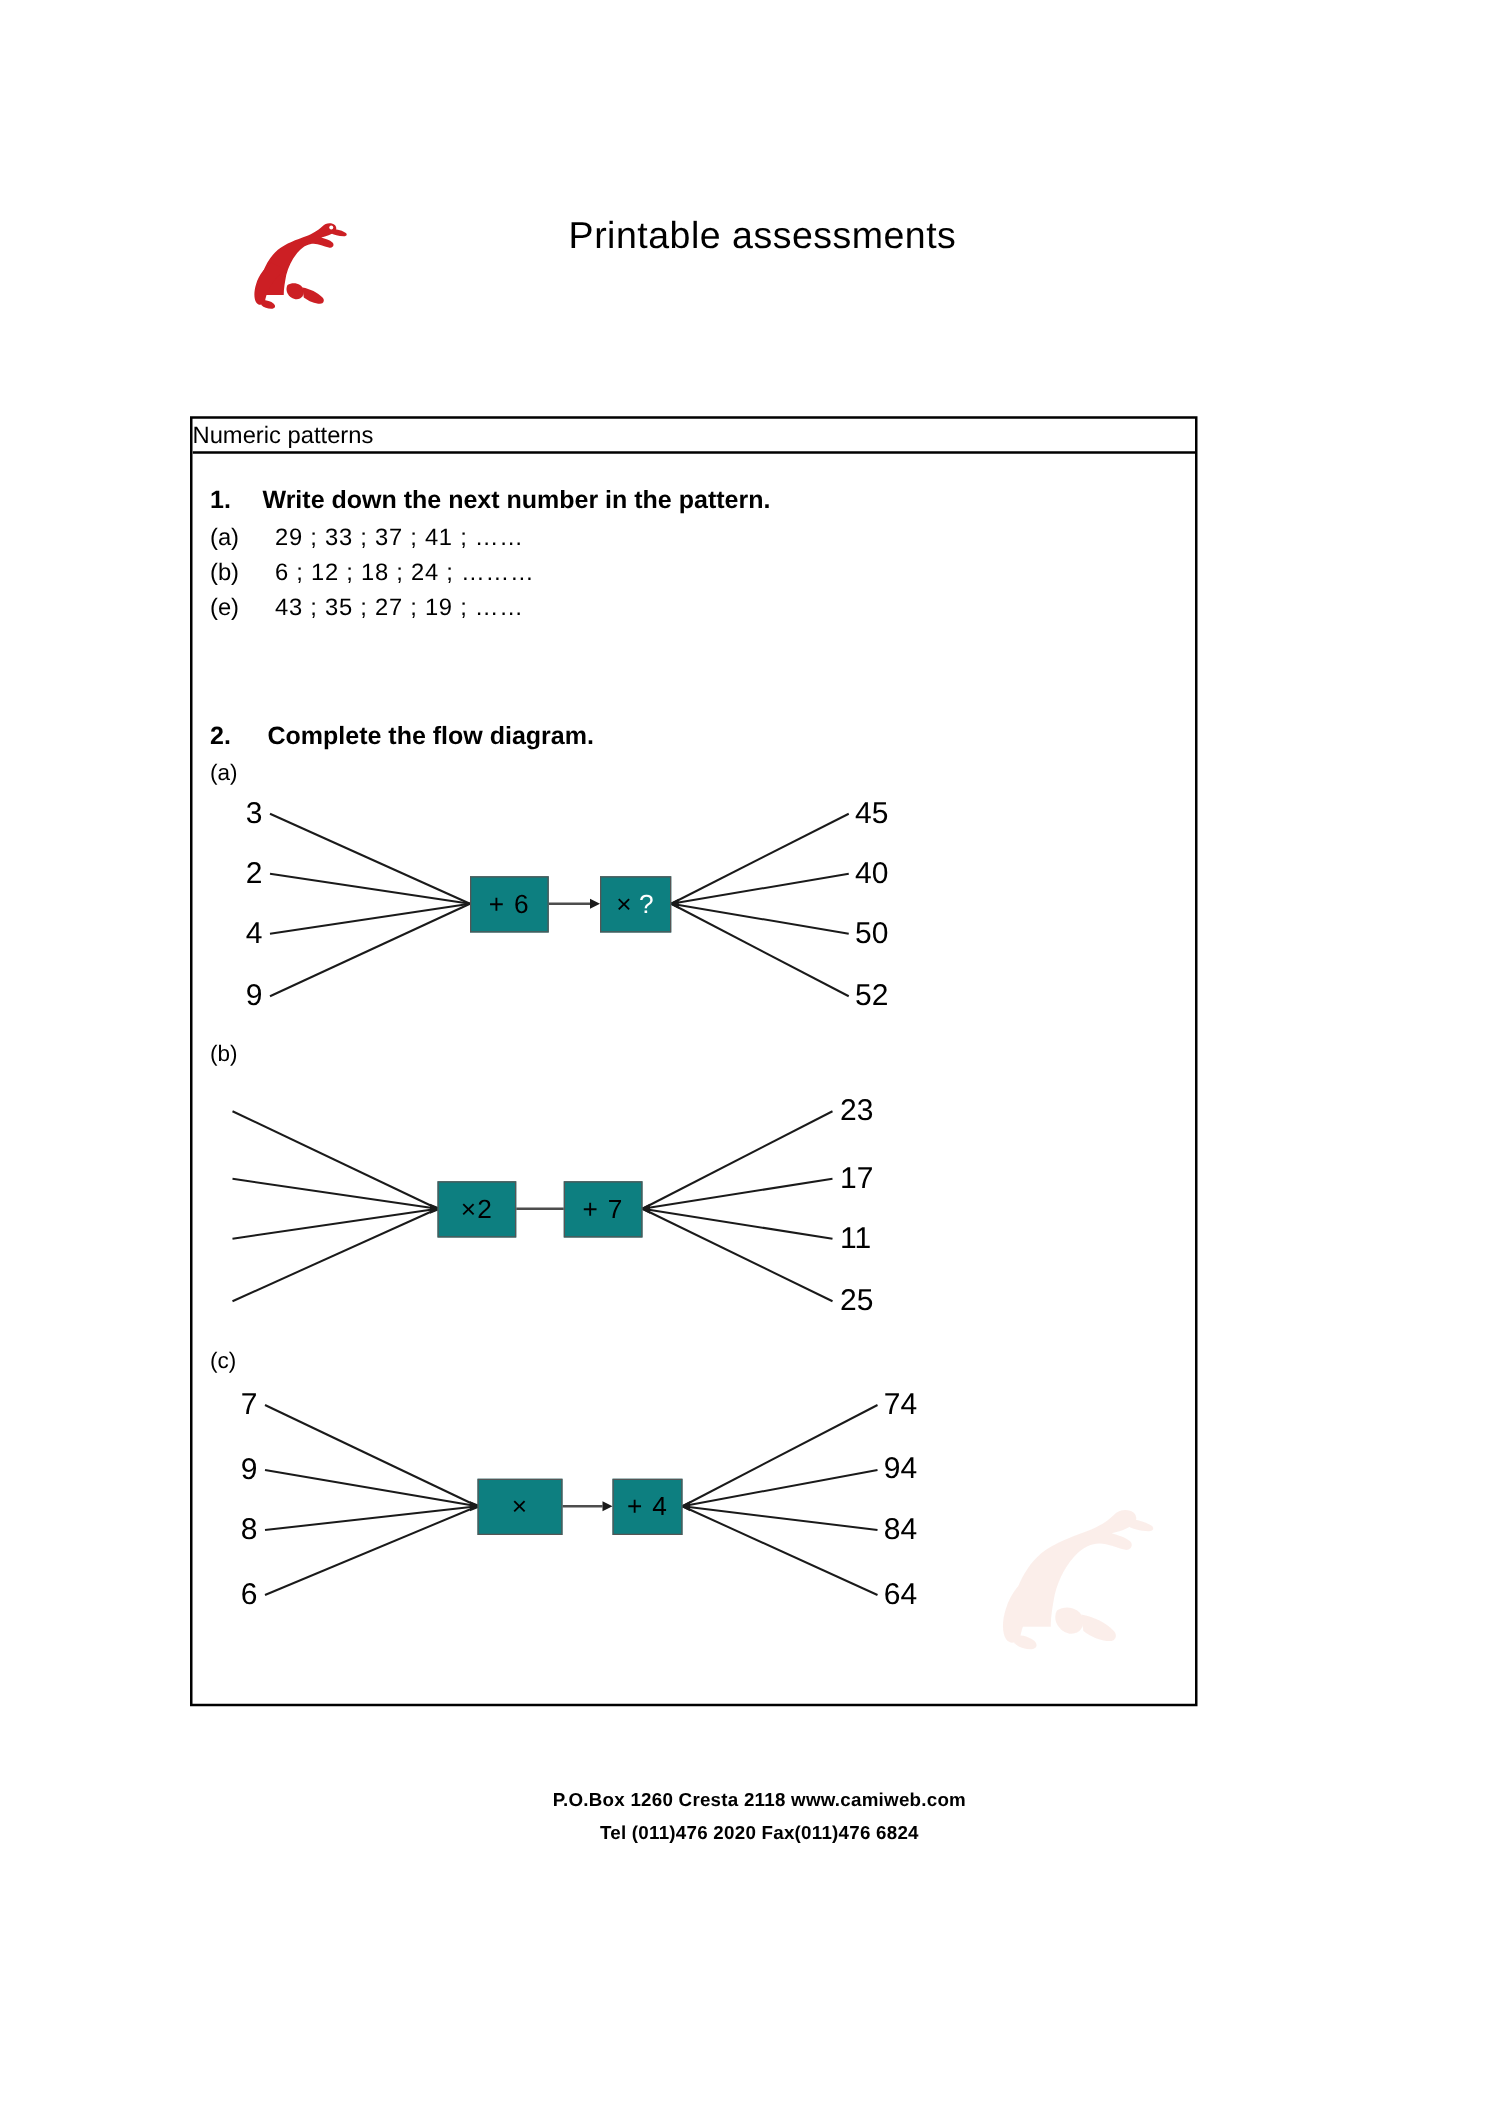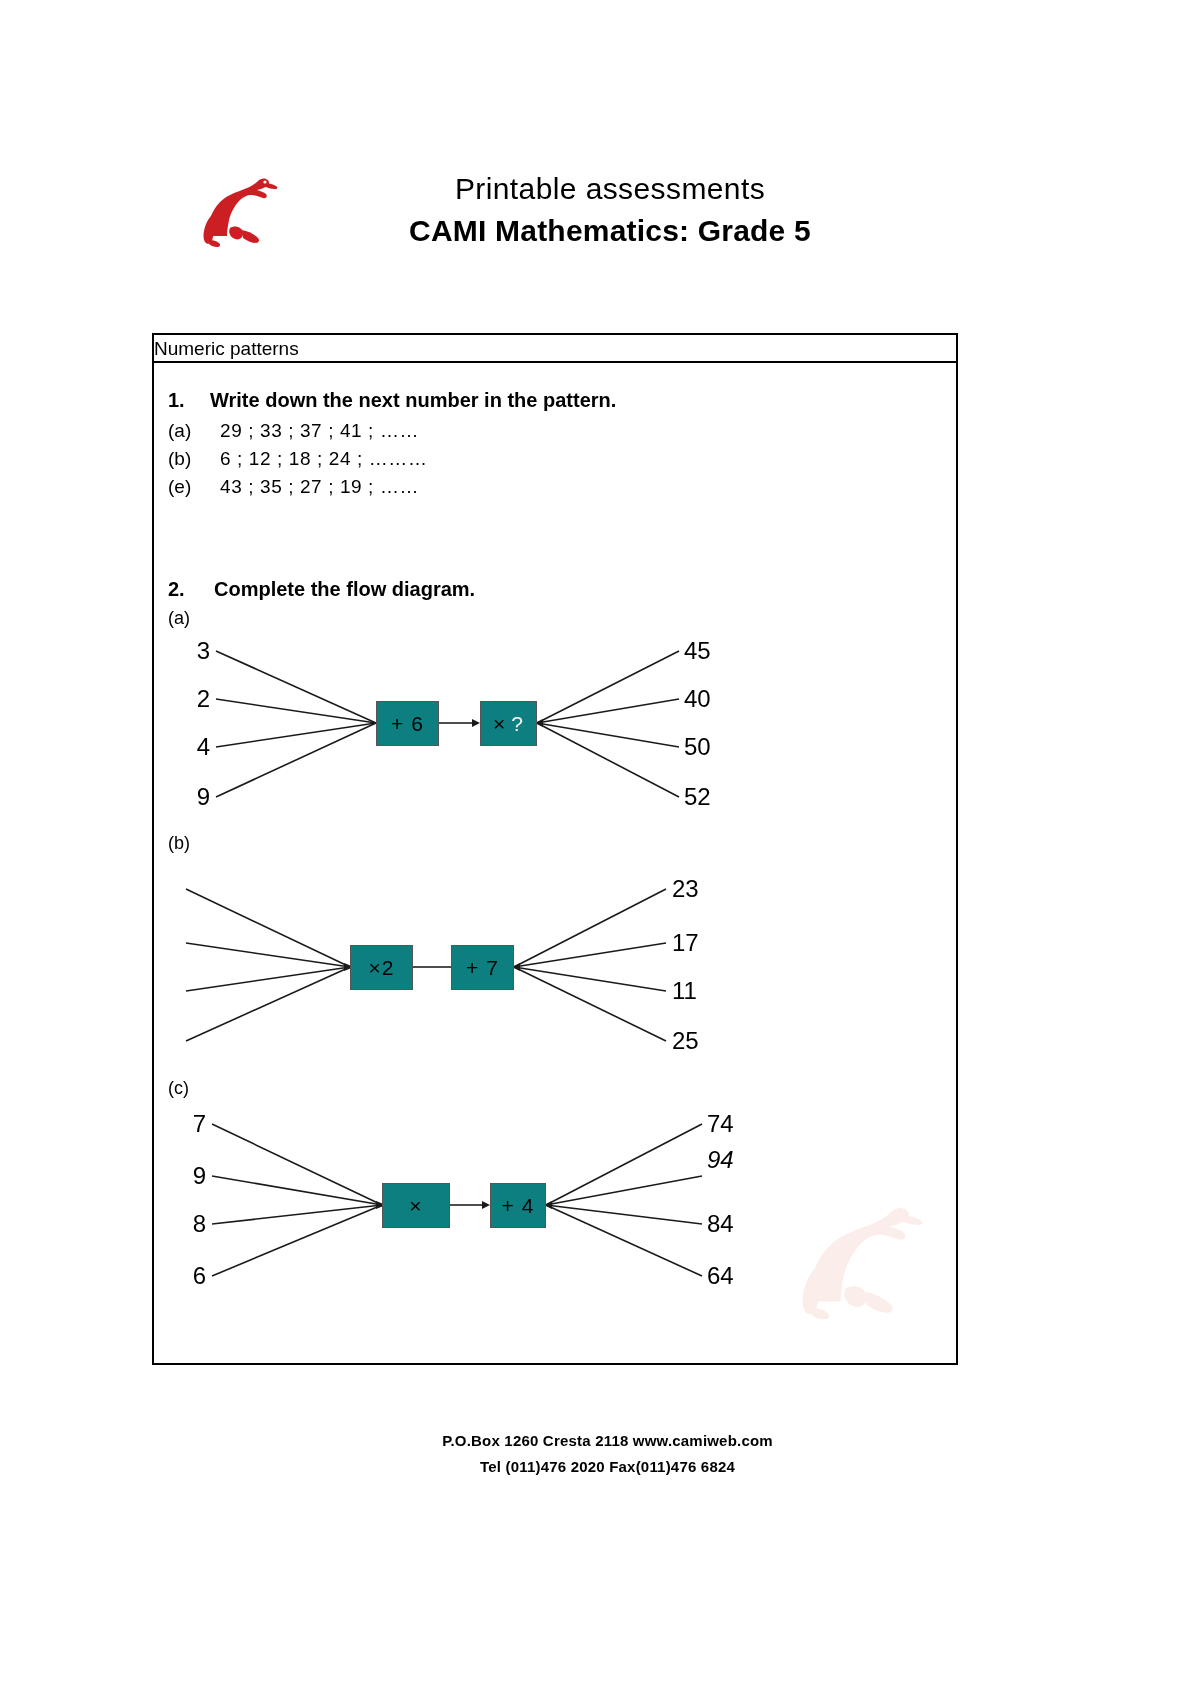--- a/index.html
+++ b/index.html
@@ -217,21 +217,20 @@
                  C44 74 42 70 44 66 Z"></path>
         <path d="M56 68 C62 69 68 72 72 76 C74 78 73 81 70 81 C66 81 61 79 57 76 Z"></path>
         <path d="M24 78 C27 78 31 79 33 81 C35 83 34 85 31 85 C28 85 25 84 23 82 Z"></path>
         <path d="M78 21 C82 21 87 22 90 24 C92 25 92 27 89 27 C85 27 81 26 78 24 Z"></path>
       </g>
       <circle cx="79" cy="20" r="1.6" fill="#ffffff"></circle>
     </svg>
   </div>
   <div id="header-titles">
     <div class="title-line1">Printable assessments</div>
-    <div class="title-line2">CAMI Mathematics: Grade 5</div>
   </div>
 </div>
 
 <div id="sheet">
 
   <div id="sheet-title-bar">
     <span class="bar-text">Numeric patterns</span>
   </div>
 
   <div id="q1">
@@ -351,21 +350,21 @@
 
     <div class="op-box" style="left:228px; top:83px; width:68px; height:45px;">
       <span>×</span>
         <span></span>
     </div>
     <div class="op-box" style="left:336px; top:83px; width:56px; height:45px;">
       <span>+</span>&nbsp;<span>4</span>
     </div>
 
     <div class="node-num out-num" style="left:553px; top:12px;  width:70px;">74</div>
-    <div class="node-num out-num" style="left:553px; top:48px;  width:70px;font-style:italic;">94</div>
+    <div class="node-num out-num" style="left:553px; top:63px;  width:70px;">94</div>
     <div class="node-num out-num" style="left:553px; top:112px; width:70px;">84</div>
     <div class="node-num out-num" style="left:553px; top:164px; width:70px;">64</div>
   </div>
 
   <div id="watermark">
     <svg viewBox="0 0 96 86" width="160" height="140">
       <g fill="#f3c9bd">
         <path d="M20 74 C22 60 26 48 34 40 C40 34 48 31 56 28 C62 26 68 23 72 19
                  C74 17 77 16 80 17 C83 18 84 21 82 23 C79 26 75 27 71 28
                  C74 29 78 30 80 32 C82 34 80 37 77 36 C73 35 69 33 65 33

